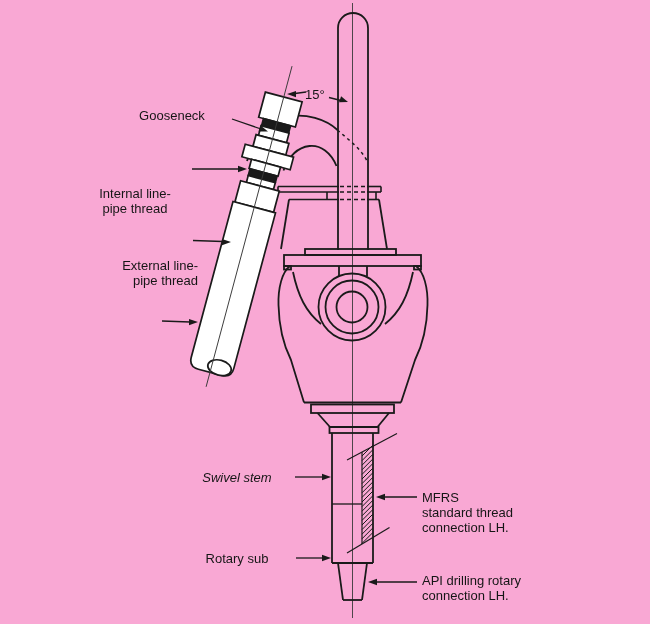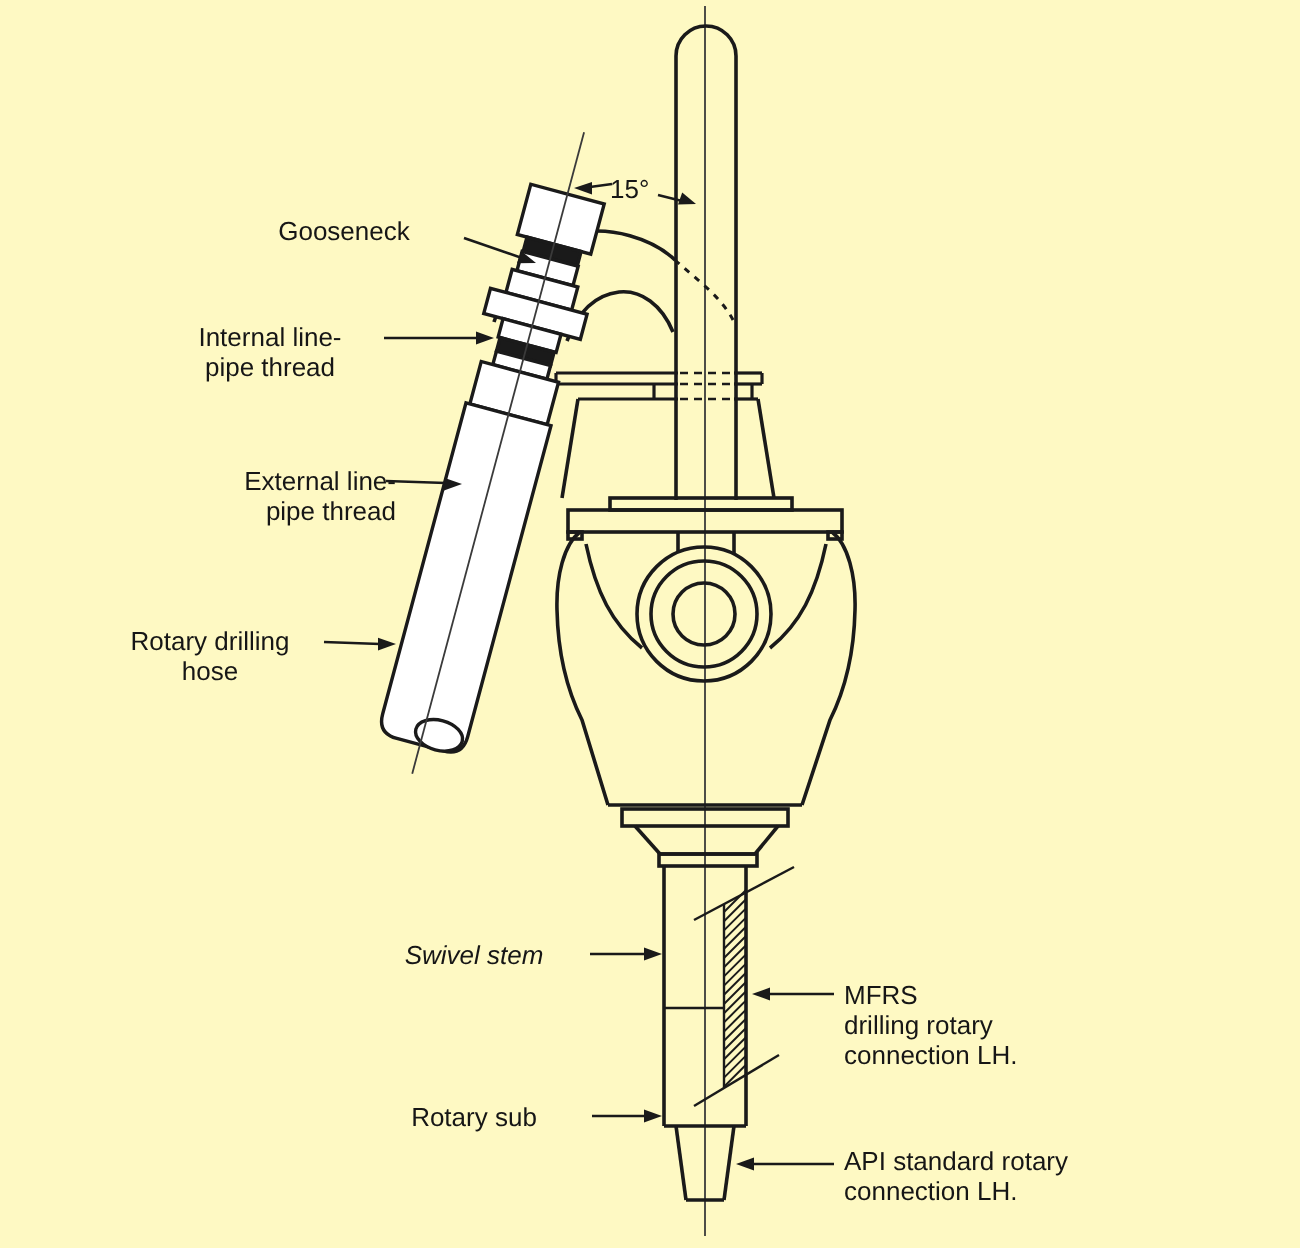--- a/index.html
+++ b/index.html
@@ -1,32 +1,32 @@
 <!DOCTYPE html>
 <html><head>
 <meta charset="utf-8">
 <style>
   html,body{margin:0;padding:0;background:#ffffff;}
   .canvas{
     position:relative;
     width:650px;height:624px;
-    background:#fef9c3;
+    background:#f9a8d4;
     overflow:hidden;
     font-family:"Liberation Sans", sans-serif;
   }
   .diagram-svg{position:absolute;left:0;top:0;}
   .label{
     position:absolute;
     font-size:13px;
     line-height:15px;
     color:#161616;
     white-space:pre-line;
   }
   .align-right{text-align:center;}
-  .align-center{text-align:center;}
+  .align-center{text-align:center;margin-top:25px;}
   .align-left{text-align:left;}
 </style>
 </head>
 <body>
 
 <div class="canvas">
 
   <svg class="diagram-svg" width="650" height="624" viewBox="0 0 650 624">
 
     <line x1="352.5" y1="3" x2="352.5" y2="618" stroke="#3a3a3a" stroke-width="0.9"></line>
@@ -174,27 +174,25 @@
   <div class="label align-left" style="left:305px; top:87px;  width:30px;">15°</div>
 
   <div class="label align-right" style="left:122px; top:108px; width:100px;">Gooseneck</div>
 
   <div class="label align-center" style="left:85px; top:161px; width:100px;">Internal line-
 pipe thread</div>
 
   <div class="label align-center" style="left:98px; top:233px; width:100px;text-align:right;">External line-
 pipe thread</div>
 
-  <div class="label align-right" style="left:55px; top:313px; width:100px;">Rotary drilling
-hose</div>
 
   <div class="label align-right" style="left:187px; top:470px; width:100px;font-style:italic;">Swivel stem</div>
 
   <div class="label align-right" style="left:187px; top:551px; width:100px;">Rotary sub</div>
 
   <div class="label align-left" style="left:422px; top:490px; width:130px;">MFRS
-drilling rotary
+standard thread
 connection LH.</div>
 
-  <div class="label align-left" style="left:422px; top:573px; width:140px;">API standard rotary
+  <div class="label align-left" style="left:422px; top:573px; width:140px;">API drilling rotary
 connection LH.</div>
 
 </div>
 
 </body></html>

